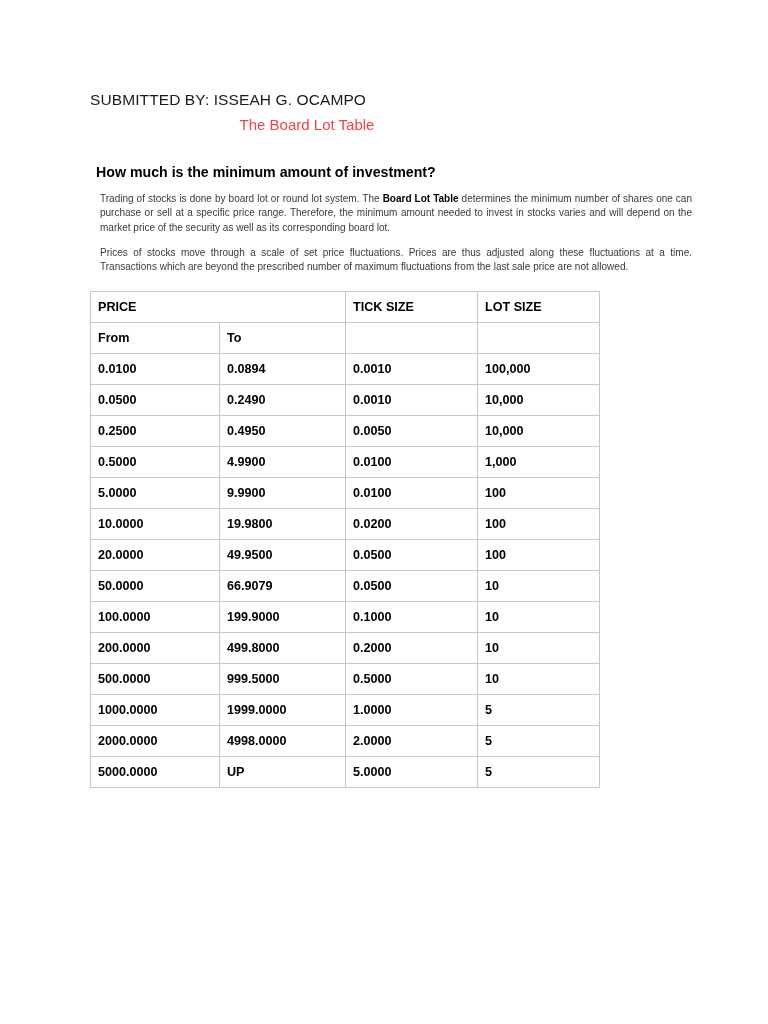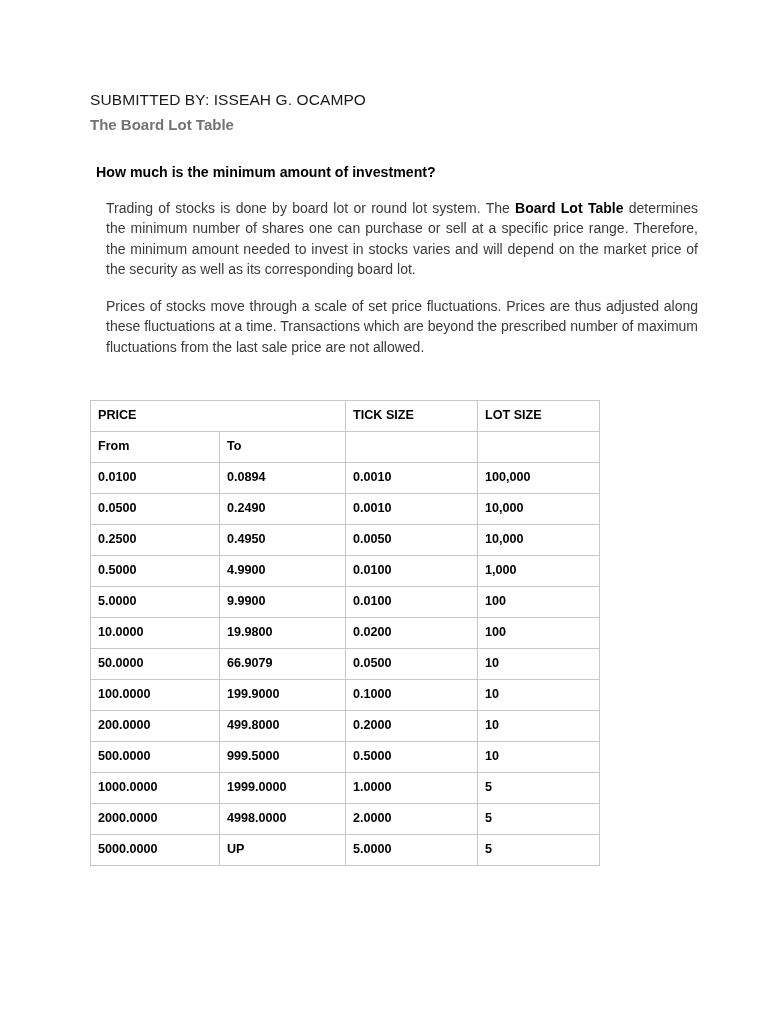--- a/index.html
+++ b/index.html
@@ -25,51 +25,52 @@
     font-size: 15.5px;
     font-weight: 400;
     letter-spacing: 0.1px;
     color: #1a1a1a;
     line-height: 1.25;
     margin: 0 0 7px 0;
     white-space: nowrap;
   }
   .doc-title {
     font-size: 15px;
-    font-weight: bold;
-    color: #737373;
+    font-weight: normal;
+    color: #ef4444;
     line-height: 1.25;
     margin: 0 0 28px 0;
+    text-align: center;
   }
   .section-question {
     font-size: 14.2px;
     font-weight: bold;
     color: #000000;
     line-height: 1.3;
     margin: 0 0 2px 6px;
   }
   .body-para {
-    font-size: 14px;
+    font-size: 10px;
     font-weight: 400;
     color: #3a3a3a;
     line-height: 1.47;
     text-align: justify;
-    margin: 16px;
+    margin: 10px;
     width: 592px;
   }
   .body-para + .body-para {
     margin-top: 1px;
   }
   .body-para b {
     color: #000000;
     font-weight: bold;
   }
 
   .table-wrap {
-    margin-top: 42px;
+    margin-top: 16px;
     width: 509px;
   }
   table.board-lot {
     border-collapse: collapse;
     width: 509px;
     table-layout: fixed;
   }
   table.board-lot col.c-from { width: 129px; }
   table.board-lot col.c-to   { width: 126px; }
   table.board-lot col.c-tick { width: 132px; }
@@ -163,20 +164,26 @@
             <td>0.0100</td>
             <td>100</td>
           </tr>
           <tr class="data-row">
             <td>10.0000</td>
             <td>19.9800</td>
             <td>0.0200</td>
             <td>100</td>
           </tr>
           <tr class="data-row">
+            <td>20.0000</td>
+            <td>49.9500</td>
+            <td>0.0500</td>
+            <td>100</td>
+          </tr>
+          <tr class="data-row">
             <td>50.0000</td>
             <td>66.9079</td>
             <td>0.0500</td>
             <td>10</td>
           </tr>
           <tr class="data-row">
             <td>100.0000</td>
             <td>199.9000</td>
             <td>0.1000</td>
             <td>10</td>

